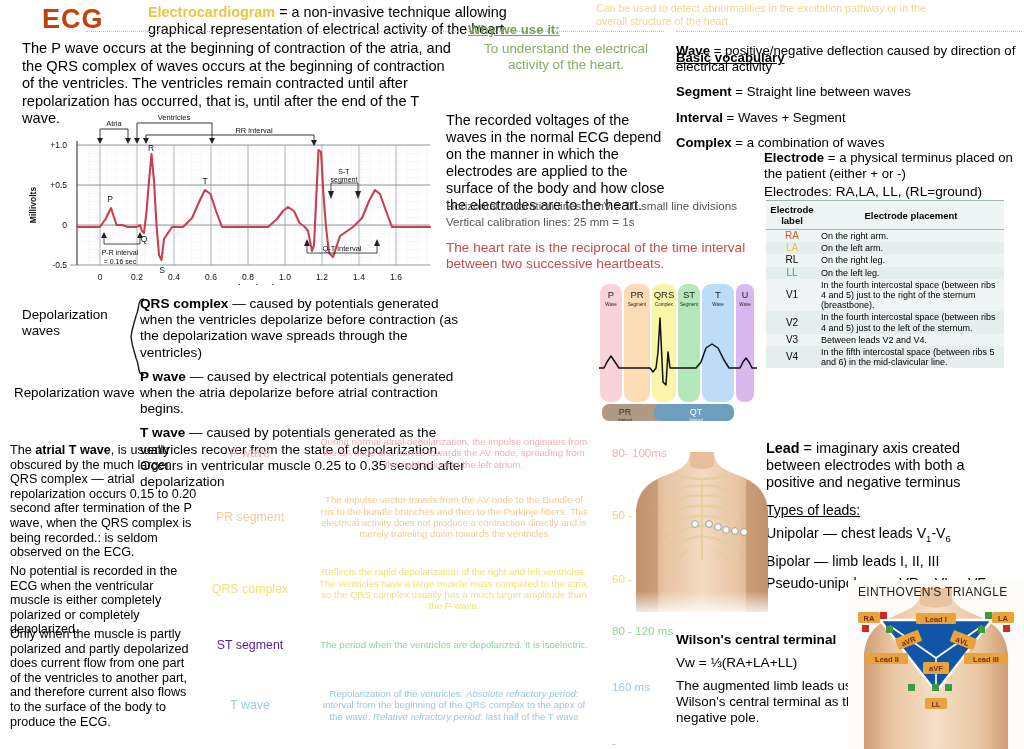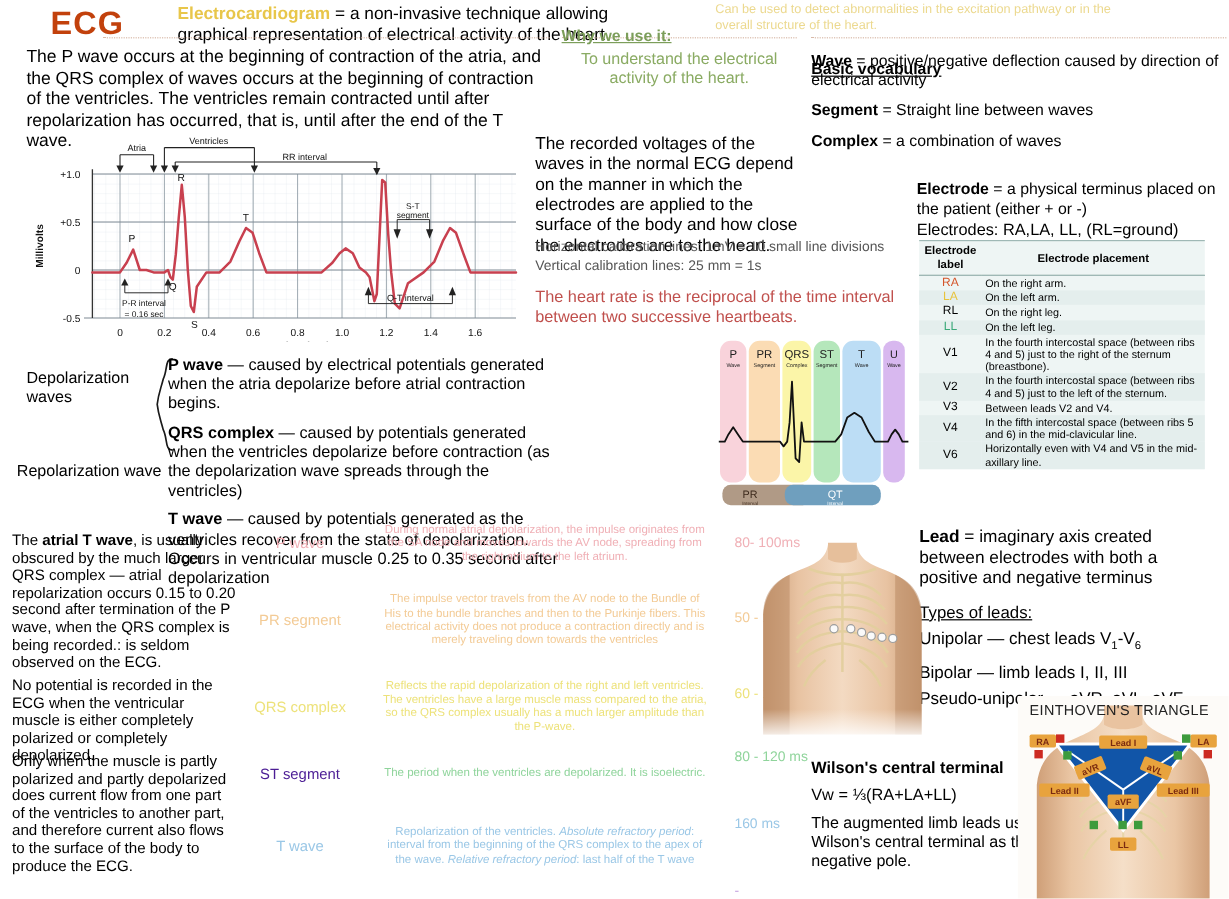--- a/index.html
+++ b/index.html
@@ -129,20 +129,21 @@
   <div class="abs sec-head" id="why-head">Why we use it:</div>
   <div class="abs sec-head" id="vocab-head">Basic vocabulary</div>
 
   <div class="abs" id="why-body">
     <p>To understand the electrical activity of the heart.</p>
   </div>
 
   <div class="abs" id="vocab">
     <p><b>Wave</b><span> = positive/negative deflection caused by direction of electrical activity</span></p>
     <p><b>Segment</b><span> = Straight line between waves</span></p>
+    <p><b>Interval</b><span> = Waves + Segment</span></p>
     <p><b>Complex</b><span> = a combination of waves</span></p>
   </div>
 
   <div class="abs" id="intro-para">The P wave occurs at the beginning of contraction of the atria, and the QRS complex of waves occurs at the beginning of contraction of the ventricles. The ventricles remain contracted until after repolarization has occurred, that is, until after the end of the T wave.</div>
 
   <div class="abs" id="ecg-chart">
     <svg width="420" height="180" viewBox="0 0 420 180">
       <defs>
         <pattern id="smallgrid" width="9.4" height="8" patternUnits="userSpaceOnUse">
           <path d="M 9.4 0 L 0 0 0 8" fill="none" stroke="#dfe6ec" stroke-width="0.5"></path>
@@ -307,24 +308,20 @@
             <td>In the fourth intercostal space (between ribs 4 and 5) just to the left of the sternum.</td>
           </tr>
         <tr>
             <td class="lbl">V3</td>
             <td>Between leads V2 and V4.</td>
           </tr>
         <tr class="alt">
             <td class="lbl">V4</td>
             <td>In the fifth intercostal space (between ribs 5 and 6) in the mid-clavicular line.</td>
           </tr>
-        <tr class="alt">
-            <td class="lbl">V6</td>
-            <td>Horizontally even with V4 and V5 in the mid-axillary line.</td>
-          </tr>
       </tbody>
     </table>
   </div>
 
   <div class="abs" id="lead-def">
     <b>Lead</b><span> = imaginary axis created between electrodes with both a positive and negative terminus</span>
   </div>
   <div class="abs" id="types-head">Types of leads:</div>
   <div class="abs" id="types-list">
     <div><span>Unipolar</span><span> — chest leads V</span><sub>1</sub><span>-V</span><sub>6</sub></div>
@@ -334,22 +331,22 @@
 
   <div class="abs" id="depol-label">Depolarization waves</div>
   <div class="abs" id="repol-label">Repolarization wave</div>
   <div class="abs" id="brace">
     <svg width="18" height="78" viewBox="0 0 18 78">
       <path d="M14,1 C7,1 10,10 6,18 C4,26 2,30 1,39 C2,48 4,52 6,60 C10,68 7,77 14,77" fill="none" stroke="#1a1a1a" stroke-width="1.4"></path>
     </svg>
   </div>
 
   <div class="abs" id="waves-desc">
+    <div class="wv"><b>QRS complex</b><span> — caused by potentials generated when the ventricles depolarize before contraction (as the depolarization wave spreads through the ventricles)</span></div>
     <div class="wv"><b>P wave</b><span> — caused by electrical potentials generated when the atria depolarize before atrial contraction begins.</span></div>
-    <div class="wv"><b>QRS complex</b><span> — caused by potentials generated when the ventricles depolarize before contraction (as the depolarization wave spreads through the ventricles)</span></div>
     <div class="wv"><b>T wave</b><span> — caused by potentials generated as the ventricles recover from the state of depolarization. Occurs in ventricular muscle 0.25 to 0.35 second after depolarization</span></div>
   </div>
 
   <div class="abs" id="wave-strip">
     <svg width="160" height="140" viewBox="0 0 160 140">
       <rect x="0" y="0" width="160" height="140" fill="#ffffff"></rect>
       <g>
         <rect x="2" y="2" width="22" height="118" rx="9" fill="#f9d3db"></rect>
         <rect x="26" y="2" width="26" height="118" rx="9" fill="#fbdcb4"></rect>
         <rect x="54" y="2" width="24" height="118" rx="9" fill="#fbf5a8"></rect>

